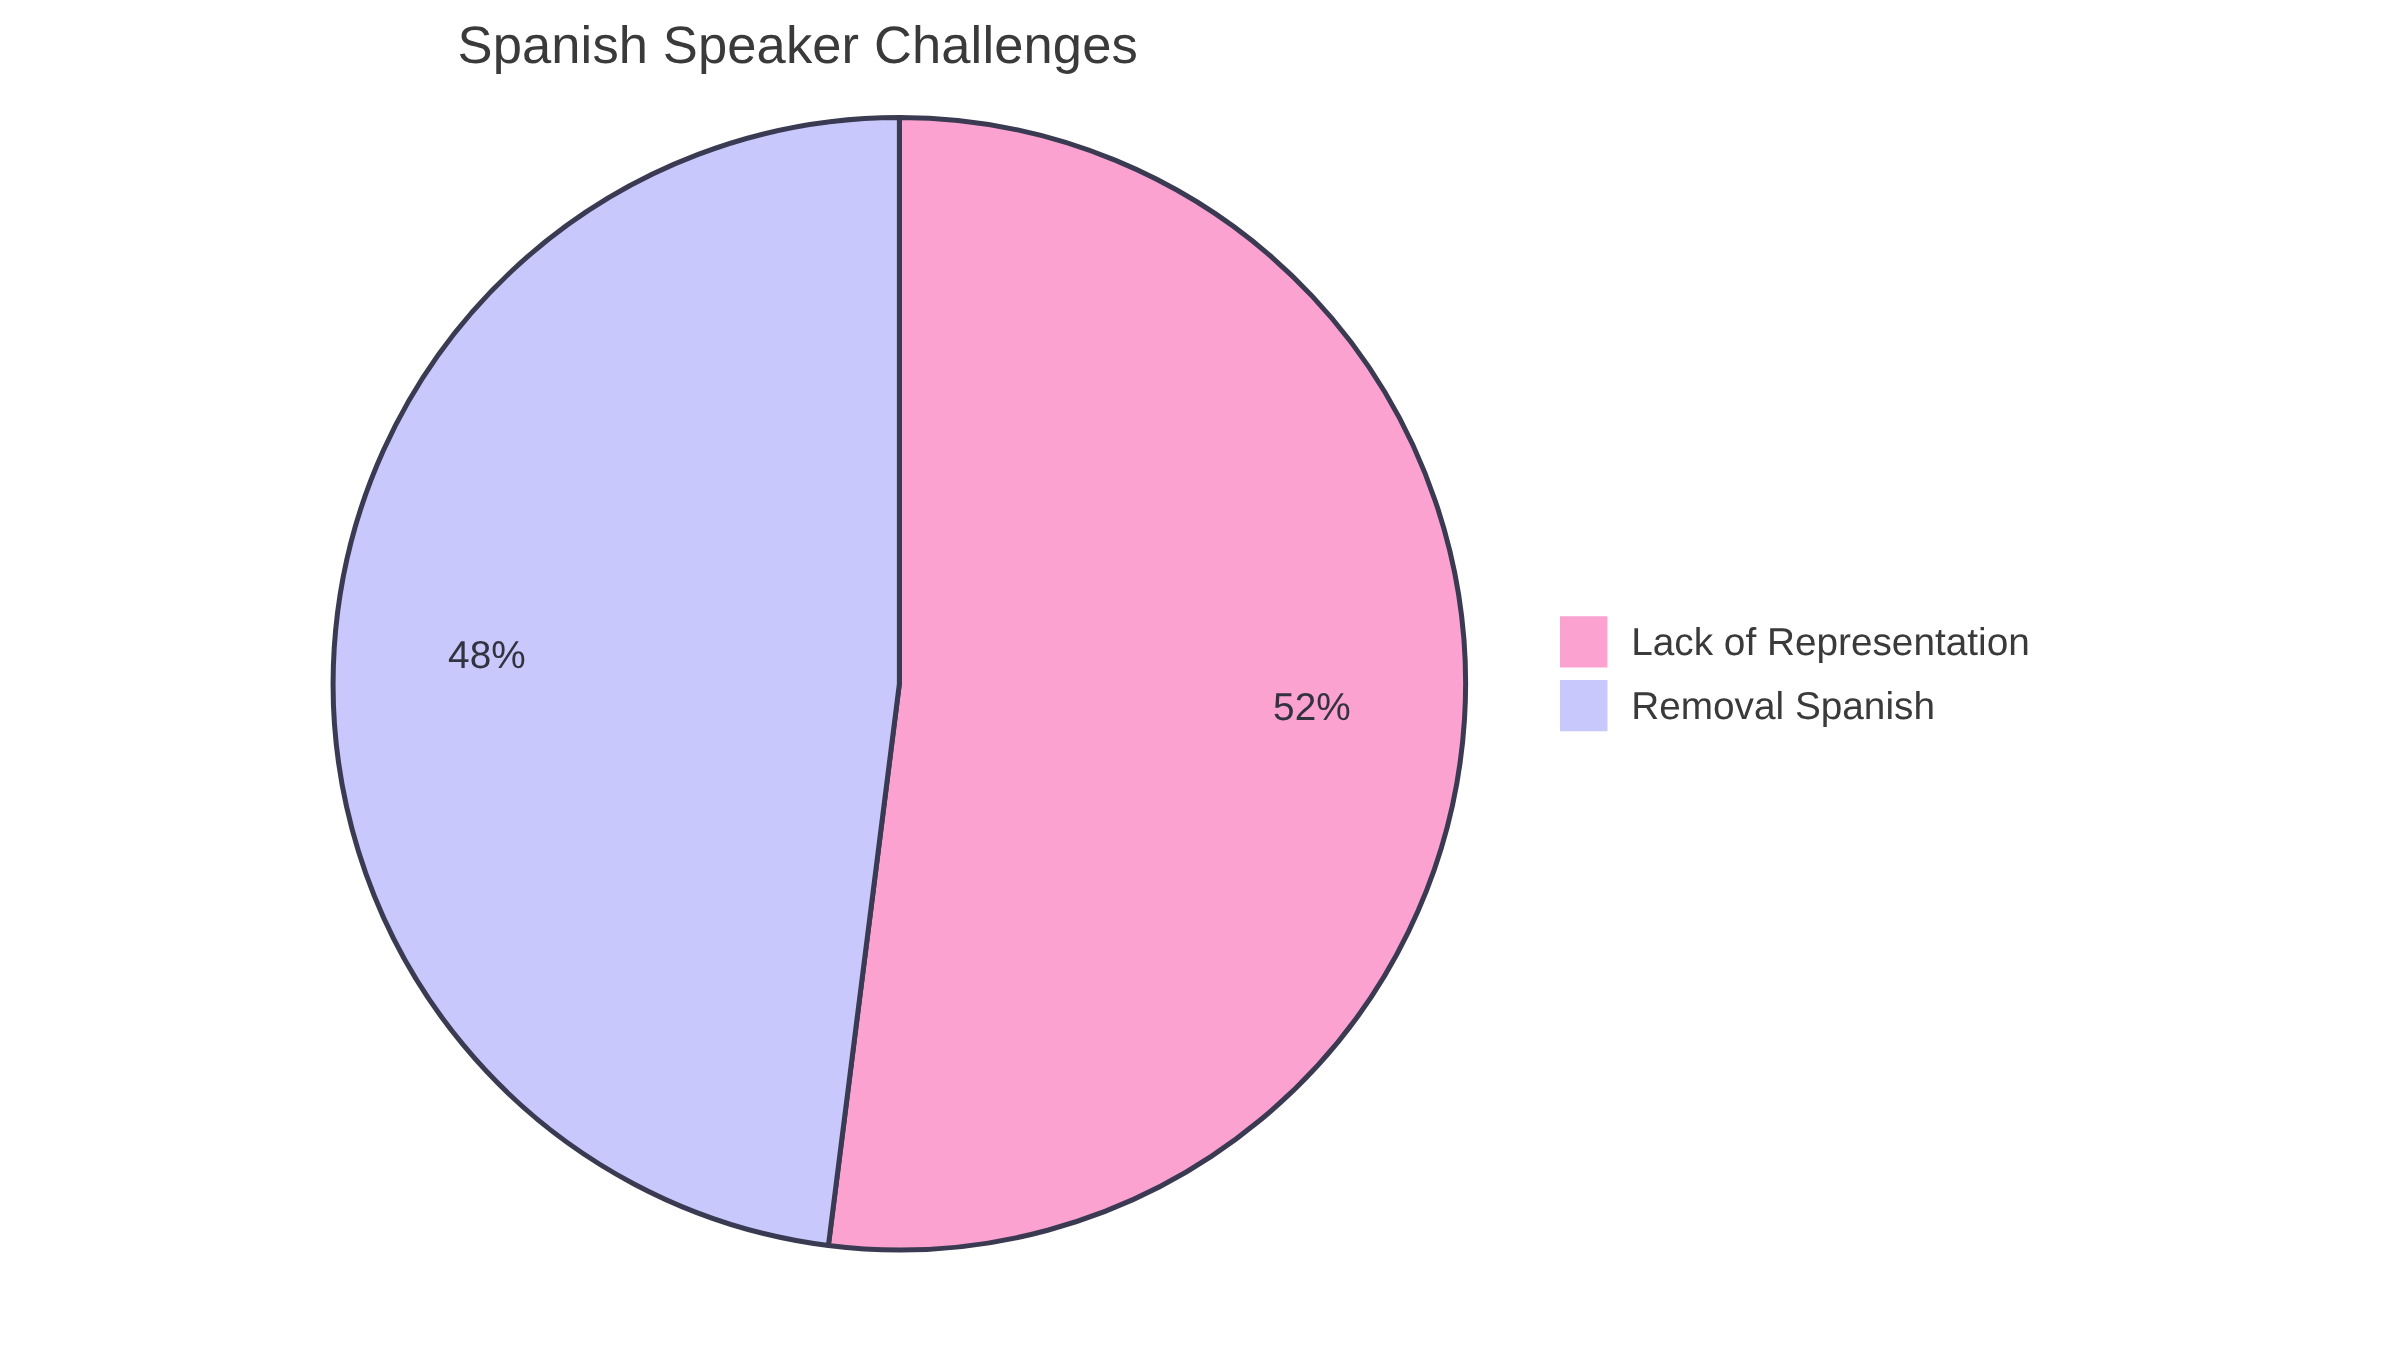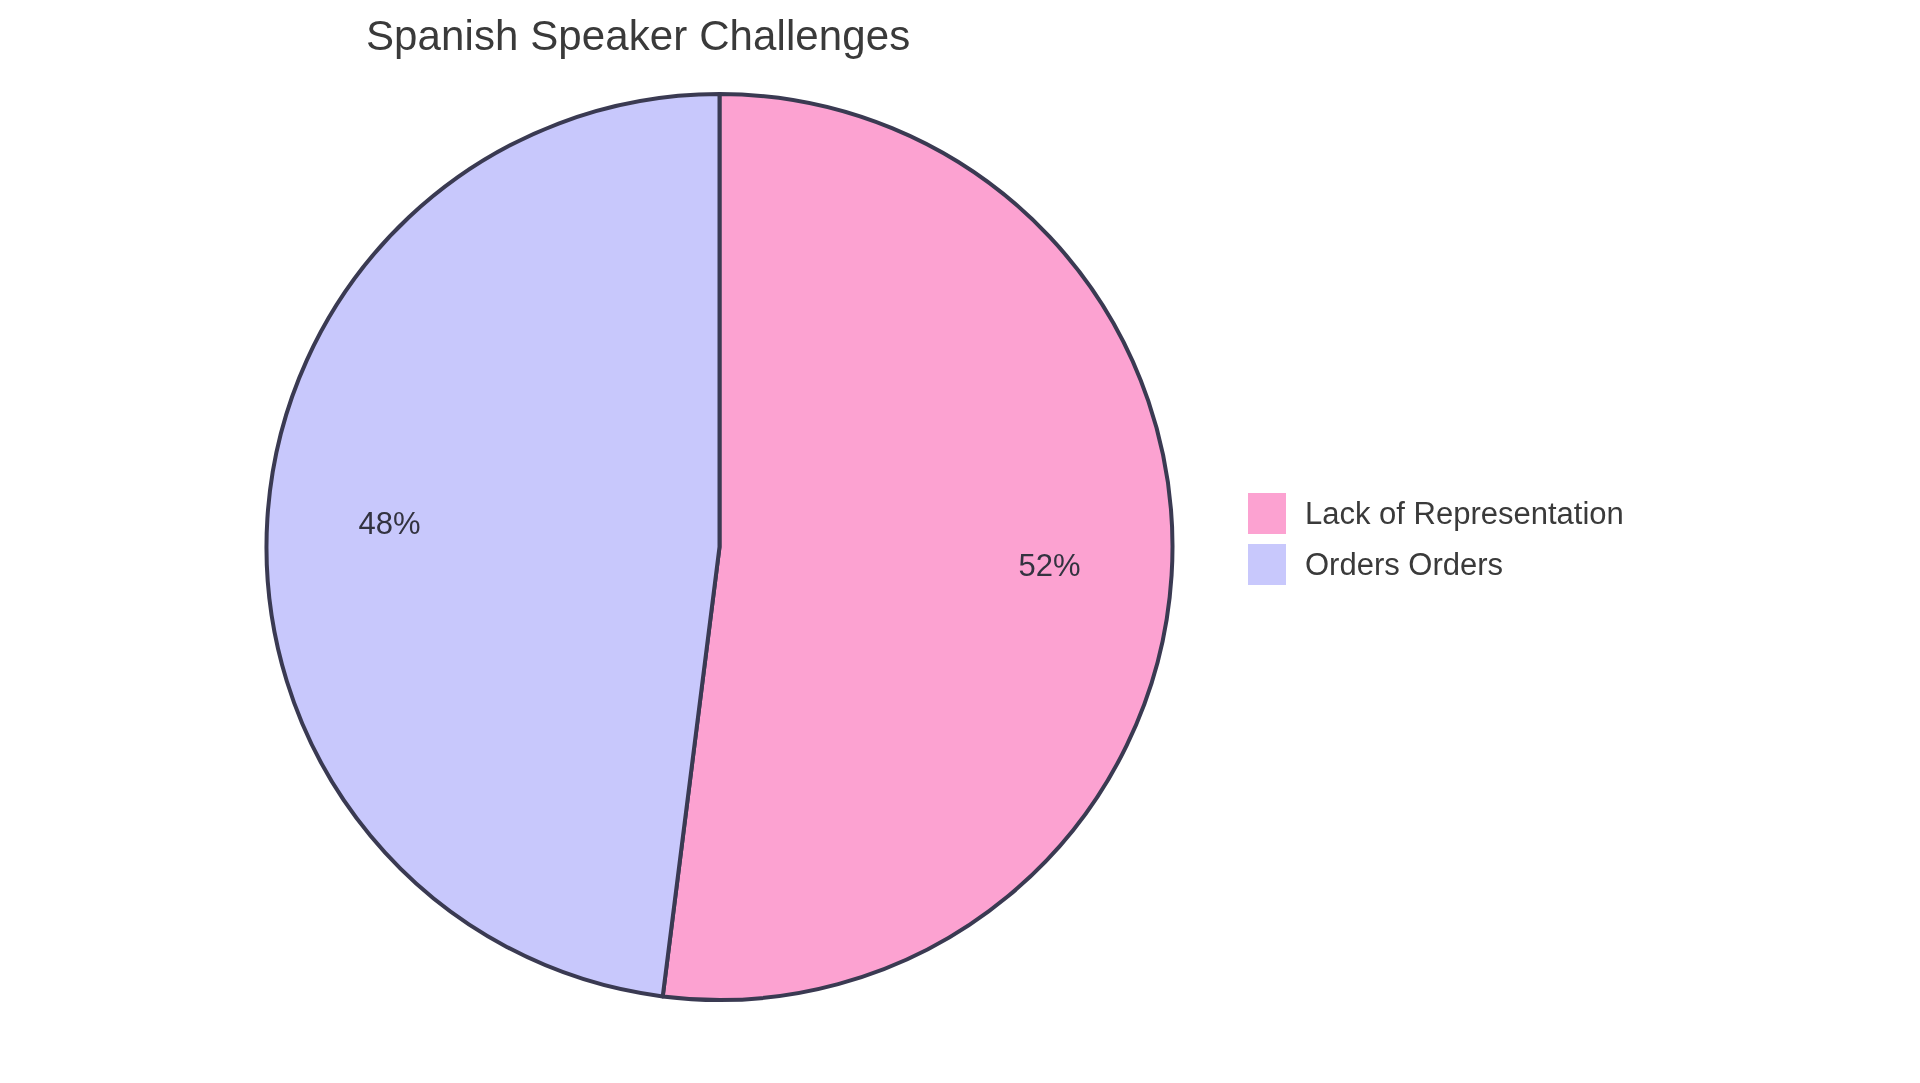--- a/index.html
+++ b/index.html
@@ -108,17 +108,17 @@
     </g>
   </svg>
 
   <div id="legend">
     <div class="legend-item">
       <span class="legend-swatch" id="swatch-1" style="background: rgb(252, 162, 209);"></span>
       <span class="legend-label">Lack of Representation</span>
     </div>
     <div class="legend-item">
       <span class="legend-swatch" id="swatch-2" style="background: rgb(200, 200, 252);"></span>
-      <span class="legend-label">Orders Orders</span>
+      <span class="legend-label">Removal Spanish</span>
     </div>
   </div>
 
 </div>
 
 </body></html>

